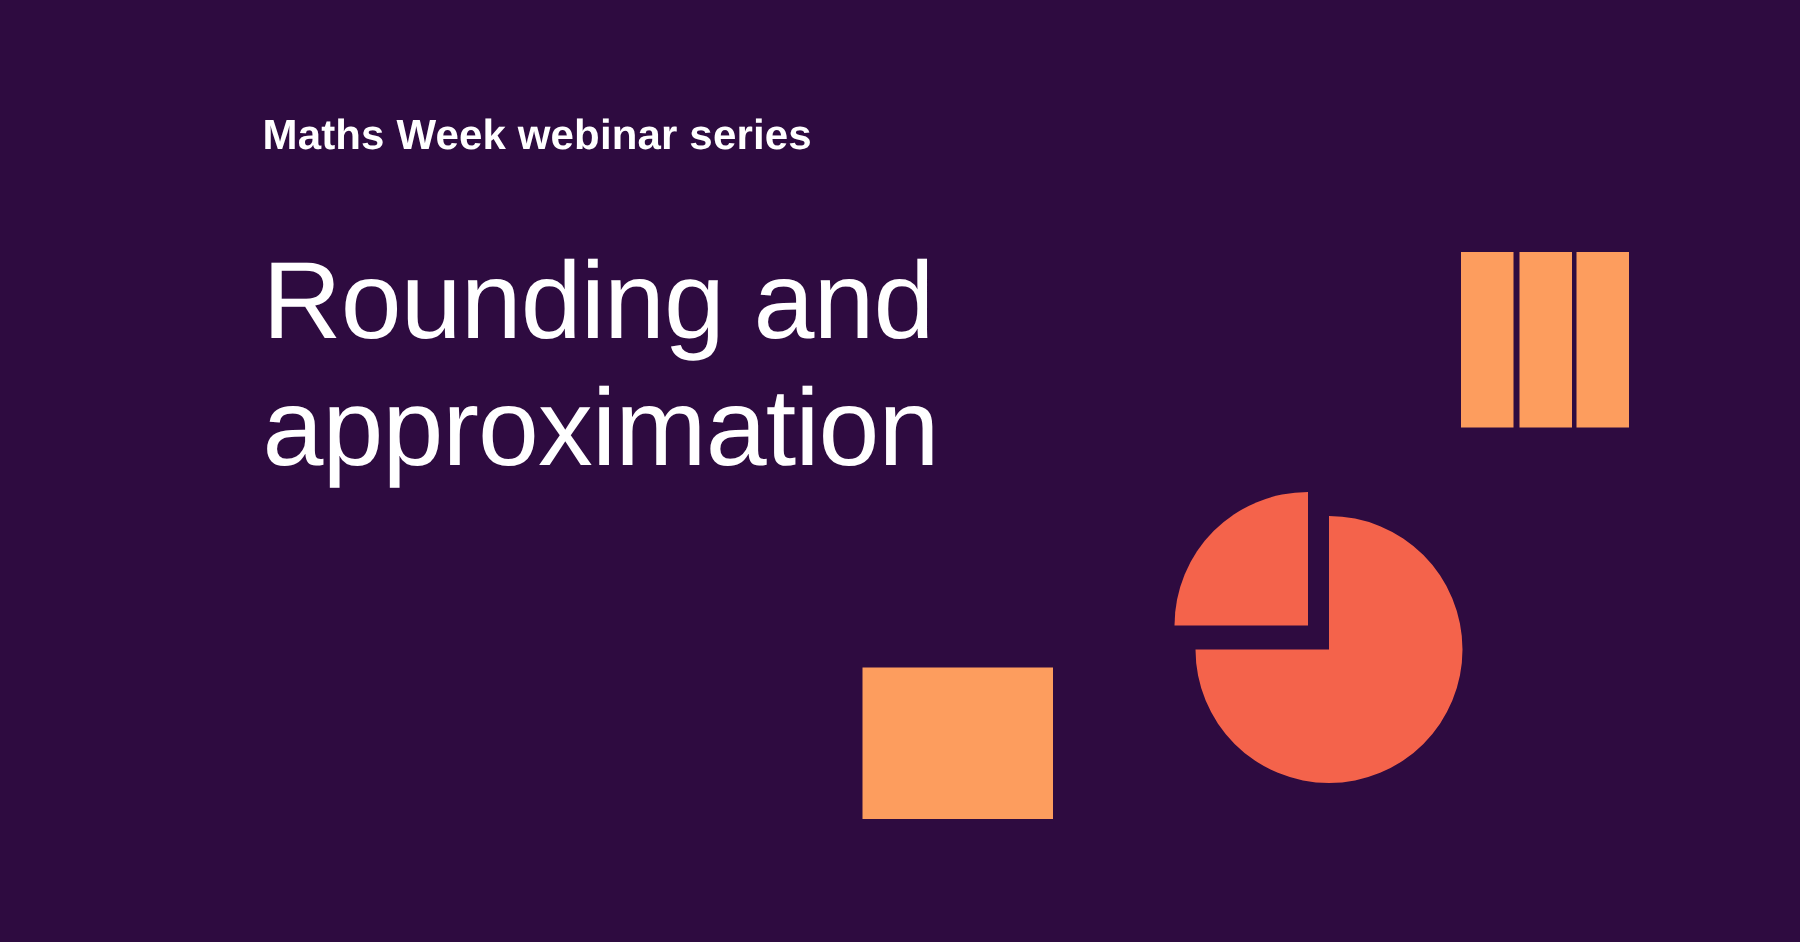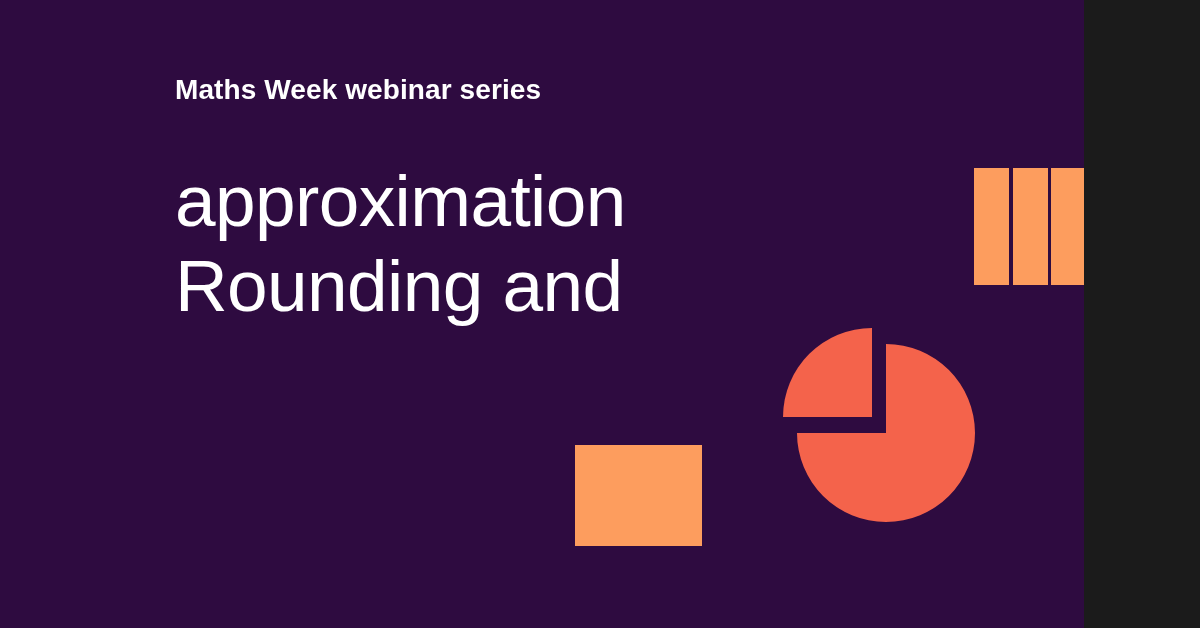--- a/index.html
+++ b/index.html
@@ -87,30 +87,30 @@
   }
   .pie-wrap svg {
     display: block;
     width: 210px;
     height: 215px;
   }
 </style>
 </head>
 <body>
 
-<div id="canvas" style="width: 1084px; height: 628px;">
+<div id="canvas" style="width: 1200px; height: 628px;">
 
   <div id="bg" style="background: rgb(46, 11, 64);"></div>
 
   <div class="text-block">
     <p class="eyebrow">Maths Week webinar series</p>
 
     <h1 class="headline">
+      <span class="ln">Rounding and</span>
       <span class="ln">approximation</span>
-      <span class="ln">Rounding and</span>
     </h1>
   </div>
 
   <div class="bar-chart">
     <div class="bar" style="background: rgb(253, 157, 94);"></div>
     <div class="bar" style="background: rgb(253, 157, 94);"></div>
     <div class="bar" style="background: rgb(253, 157, 94);"></div>
   </div>
 
   <div class="square-shape" style="background: rgb(253, 157, 94);"></div>

